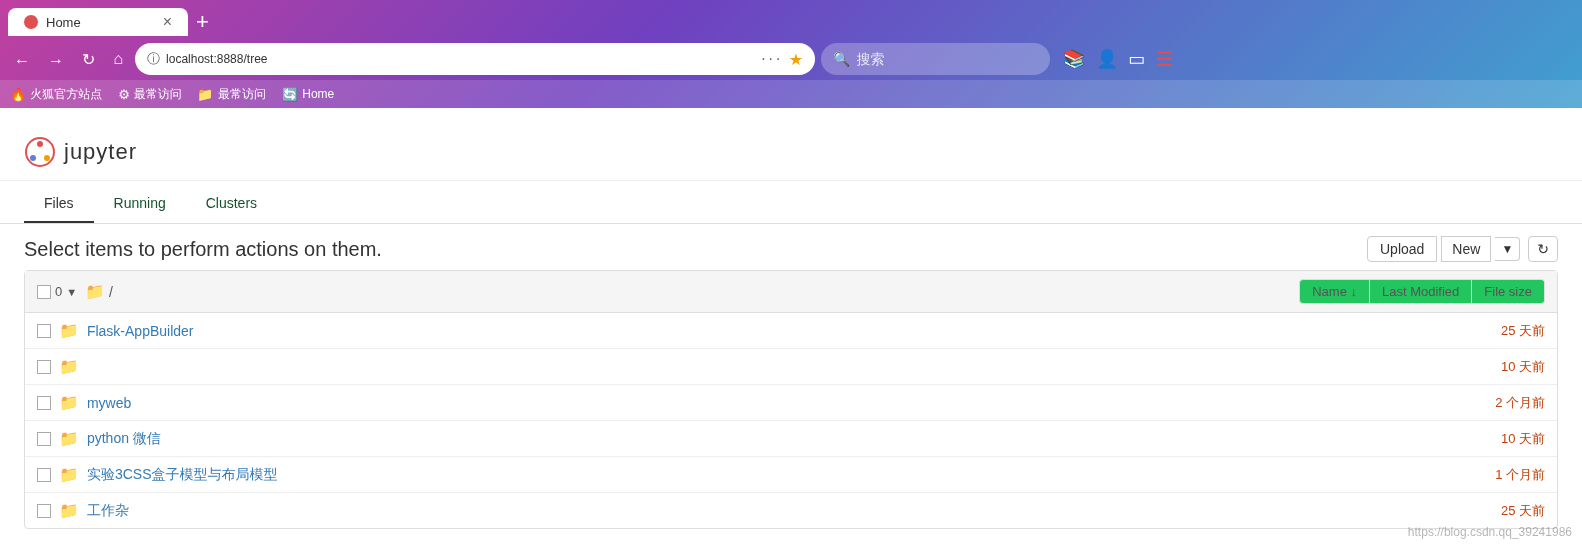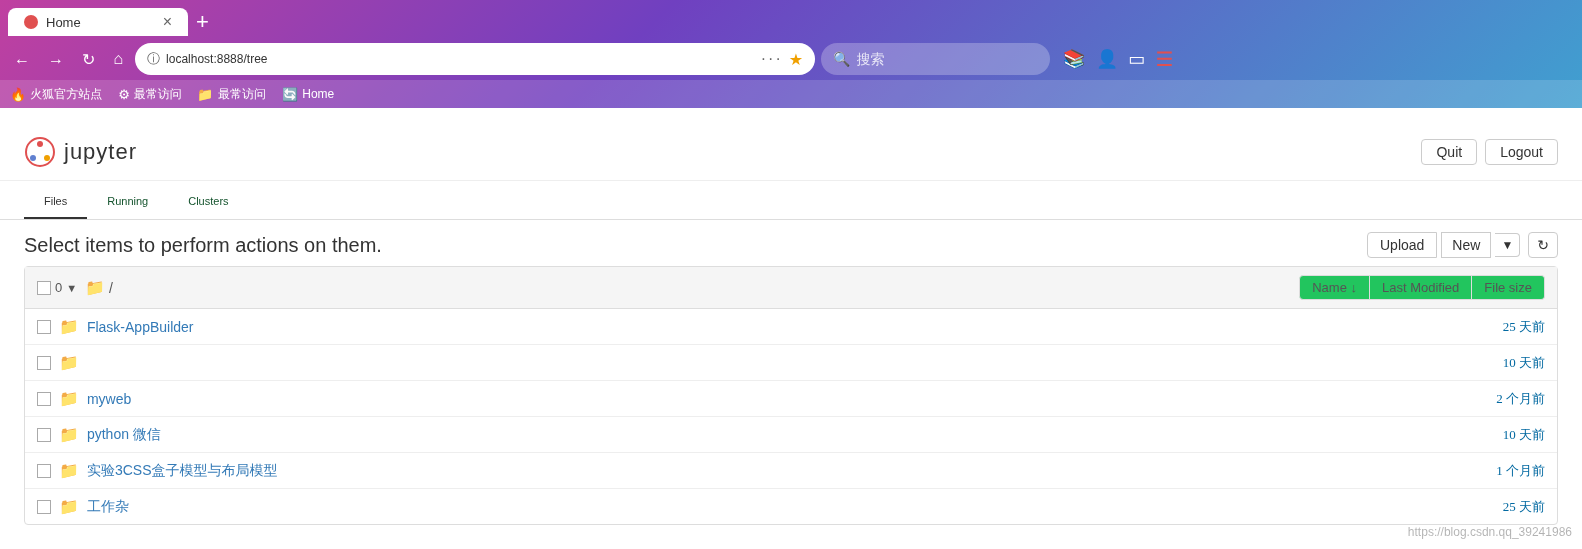--- a/index.html
+++ b/index.html
@@ -222,21 +222,21 @@
     .tabs-bar {
       display: flex;
       border-bottom: 1px solid #ddd;
       padding: 0 24px;
       margin-top: 4px;
     }
 
     .tab-item {
       padding: 10px 20px;
       cursor: pointer;
-      font-size: 11px;
+      font-size: 14px;
       color: #333;
       border-bottom: 2px solid transparent;
     }
 
     .tab-item.active {
       color: #333;
       border-bottom: 2px solid #333;
     }
 
     .tab-item.link {
@@ -412,26 +412,25 @@
 
     .file-name-link {
       color: #337ab7;
       text-decoration: none;
       font-size: 14px;
       cursor: pointer;
       flex: 1;
     }
 
     .file-date {
-      color: #0369a1;
+      color: #c2410c;
       font-size: 13px;
       margin-left: auto;
       min-width: 80px;
       text-align: right;
-      font-family: Liberation Serif, serif;
     }
 
     .watermark {
       position: fixed;
       bottom: 10px;
       right: 10px;
       color: rgba(0,0,0,0.3);
       font-size: 12px;
     }
   </style>
@@ -501,24 +500,20 @@
     <div class="jupyter-logo">
 
       <svg class="jupyter-logo-icon" viewBox="0 0 32 32" xmlns="http://www.w3.org/2000/svg">
         <circle cx="16" cy="16" r="14" fill="none" stroke="#e05050" stroke-width="2"></circle>
         <circle cx="16" cy="8" r="3" fill="#e05050"></circle>
         <circle cx="23" cy="22" r="3" fill="#f0a000"></circle>
         <circle cx="9" cy="22" r="3" fill="#6080d0"></circle>
       </svg>
       <span class="jupyter-title">jupyter</span>
     </div>
-    <div class="header-buttons">
-      <button class="header-btn">Quit</button>
-      <button class="header-btn">Logout</button>
-    </div>
   </div>
 
   <div class="tabs-bar">
     <div class="tab-item active">Files</div>
     <div class="tab-item link">Running</div>
     <div class="tab-item link">Clusters</div>
   </div>
 
   <div class="content-area">
 

